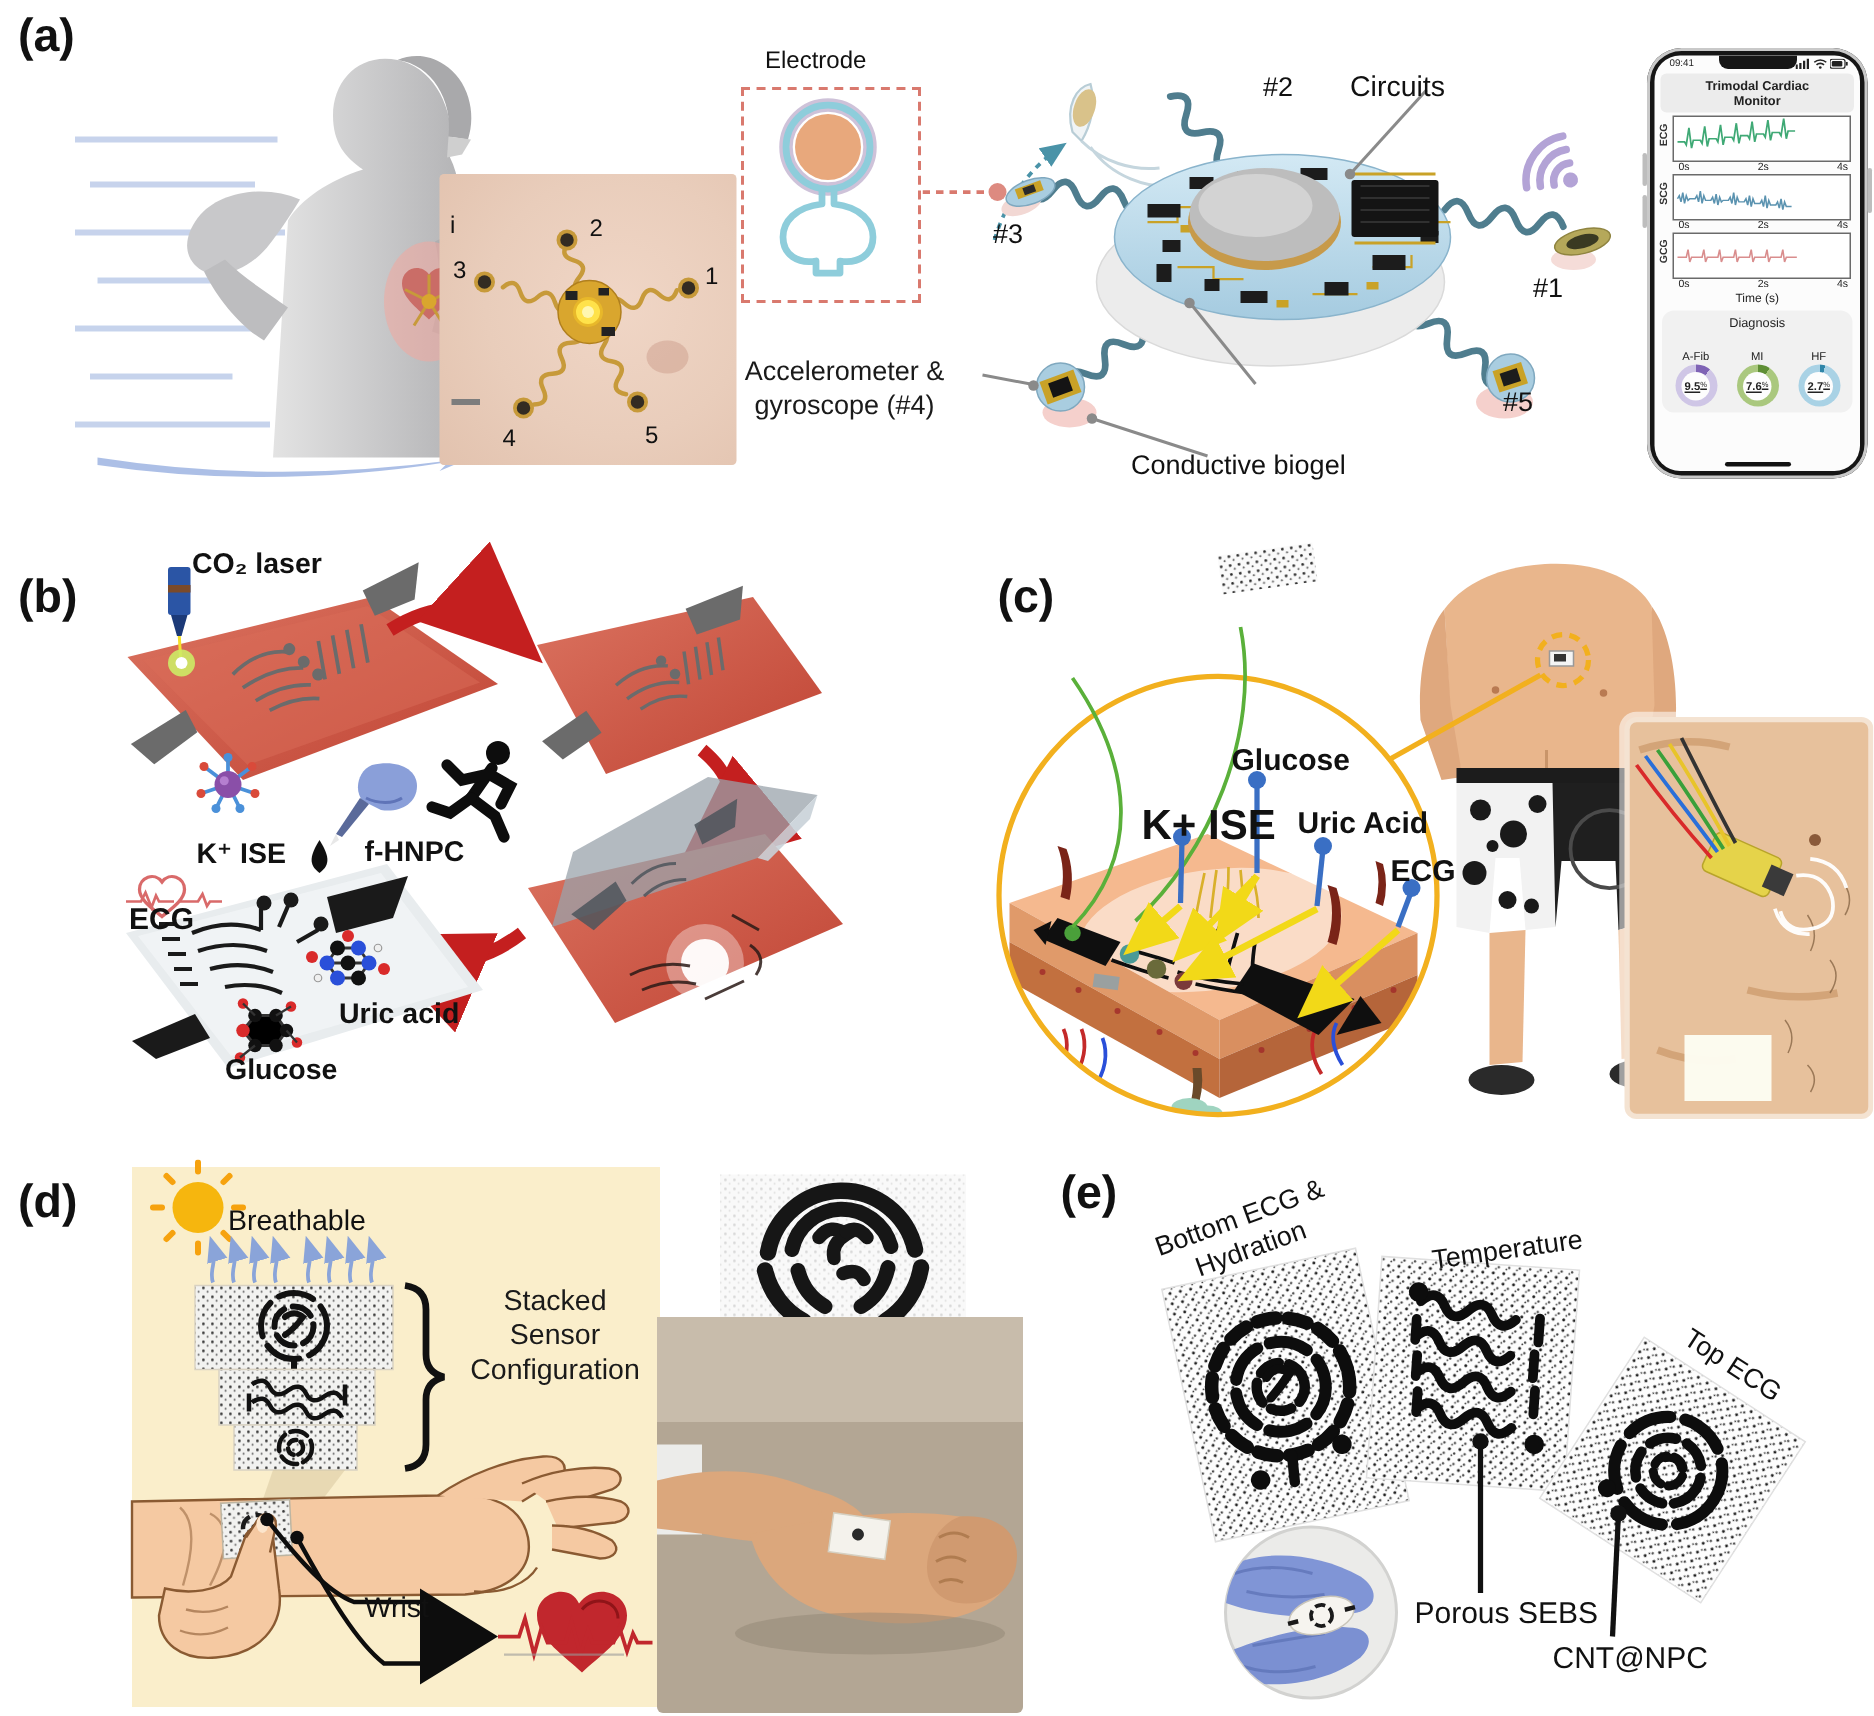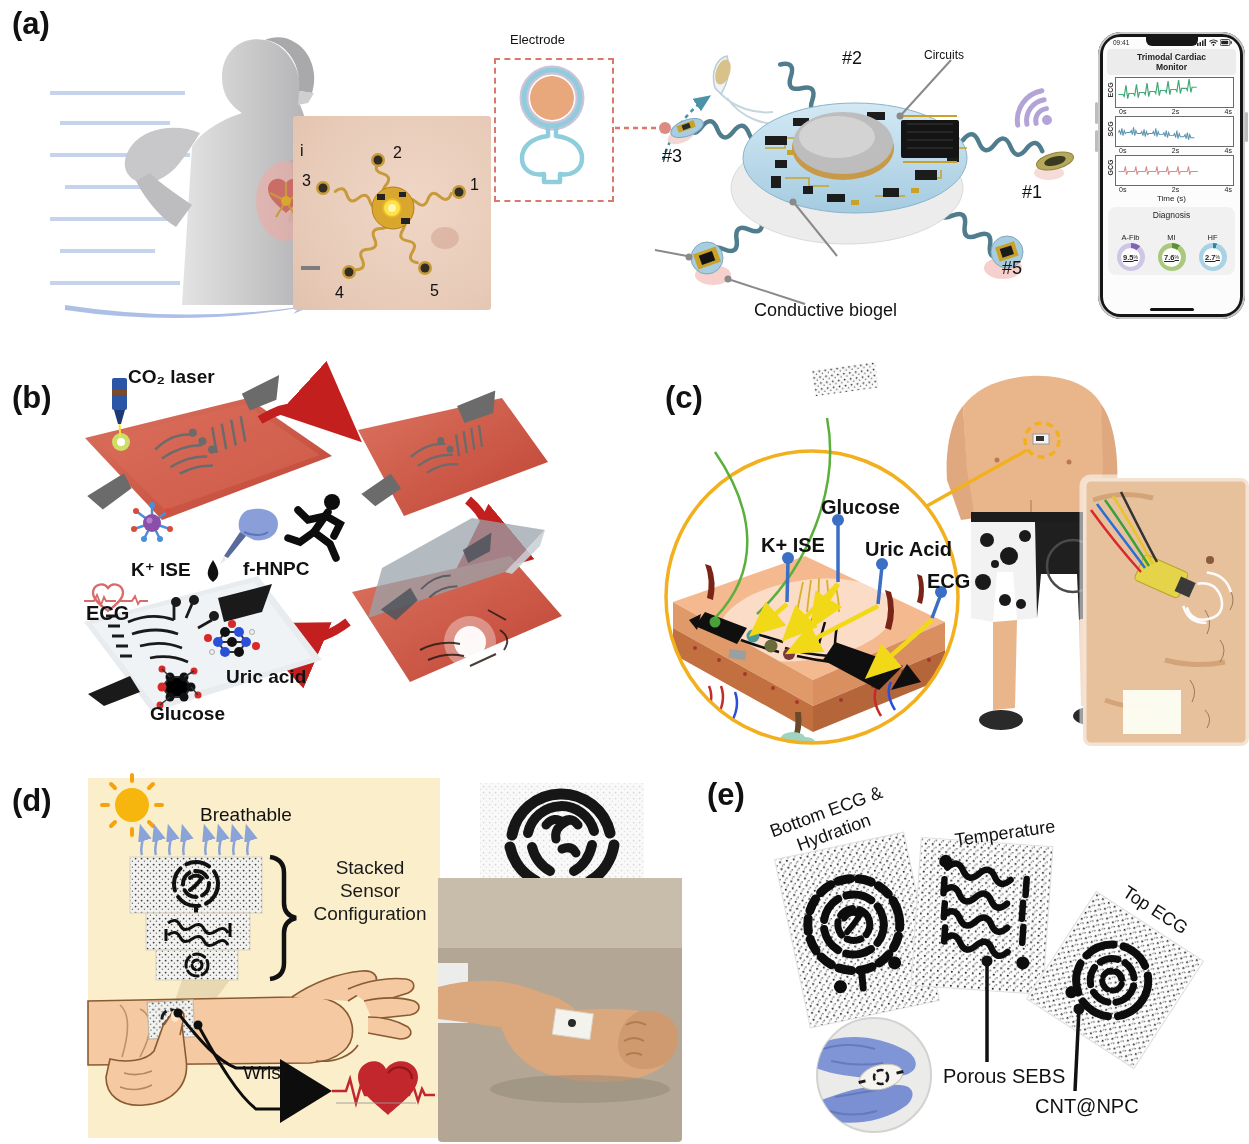--- a/index.html
+++ b/index.html
@@ -136,21 +136,21 @@
       </svg>
       <span class="num" style="left:7px;top:26px;">i</span>
       <span class="num" style="left:100px;top:28px;">2</span>
       <span class="num" style="left:9px;top:56px;">3</span>
       <span class="num" style="left:177px;top:60px;">1</span>
       <span class="num" style="left:42px;top:168px;">4</span>
       <span class="num" style="left:137px;top:166px;">5</span>
       <div class="abs" id="scalebarA"></div>
     </div>
 
-    <span class="abs lbl" style="left:510px;top:32px;font-size:13px;">Electrode</span>
+    <span class="abs lbl" style="left:510px;top:32px;font-size:16px;">Electrode</span>
     <div class="abs" id="elecBox">
       <svg width="112" height="136" viewBox="0 0 112 136">
         <circle cx="56" cy="38" r="28" fill="none" stroke="#b9a8c9" stroke-width="9" opacity="0.7"></circle>
         <circle cx="56" cy="38" r="28" fill="none" stroke="#8ecddb" stroke-width="4.5"></circle>
         <circle cx="56" cy="38" r="22" fill="#e8a87c"></circle>
         <path d="M52,66 v10 c-18,2 -26,12 -26,22 c0,12 10,18 22,16 v8 h16 v-8 c12,2 22,-4 22,-16 c0,-10 -8,-20 -26,-22 v-10" fill="none" stroke="#8ecddb" stroke-width="4.5" stroke-linejoin="round"></path>
       </svg>
     </div>
 
     <svg class="abs" style="left:615px;top:28px;" width="490" height="305" viewBox="0 0 490 305">
@@ -272,23 +272,27 @@
           <circle cx="178" cy="174" r="3.5" fill="#8a8a8a" stroke="none"></circle>
         <line x1="190" y1="276" x2="116" y2="252"></line>
           <circle cx="113" cy="251" r="3.5" fill="#8a8a8a" stroke="none"></circle>
         <line x1="40" y1="222" x2="72" y2="228"></line>
           <circle cx="74" cy="229" r="3.5" fill="#8a8a8a" stroke="none"></circle>
       </g>
     </svg>
 
     <span class="abs tag" style="left:662px;top:146px;">#3</span>
     <span class="abs tag" style="left:842px;top:48px;">#2</span>
-    <span class="abs lbl" style="left:924px;top:48px;font-size:12px;">Circuits</span>
+    <span class="abs lbl" style="left:900px;top:48px;font-size:19px;">Circuits</span>
     <span class="abs tag" style="left:1022px;top:182px;">#1</span>
     <span class="abs tag" style="left:1002px;top:258px;">#5</span>
+    <div class="abs ctr" style="left:468px;top:236px;width:190px;font-size:18px;line-height:23px;">
+      <div>Accelerometer &amp;</div>
+        <div>gyroscope (#4)</div>
+    </div>
     <span class="abs lbl" style="left:754px;top:300px;font-size:18px;">Conductive biogel</span>
 
     <div class="abs" id="phone">
       <div class="btn" style="left:-3px;top:70px;width:3px;height:22px;"></div>
       <div class="btn" style="left:-3px;top:98px;width:3px;height:22px;"></div>
       <div class="btn" style="right:-3px;top:80px;width:3px;height:30px;"></div>
       <div id="screen">
         <div id="notch"></div>
         <div id="statusRow">
           <span>09:41</span>
@@ -748,21 +752,21 @@
         <g stroke="#f2d918" stroke-width="4.5" fill="none">
           <line x1="193" y1="224" x2="172" y2="258" marker-end="url(#cYel)"></line>
           <line x1="193" y1="224" x2="146" y2="272" marker-end="url(#cYel)"></line>
           <line x1="142" y1="244" x2="114" y2="268" marker-end="url(#cYel)"></line>
           <line x1="233" y1="246" x2="152" y2="288" marker-end="url(#cYel)"></line>
           <line x1="287" y1="260" x2="230" y2="310" marker-end="url(#cYel)"></line>
         </g>
       </g>
     </svg>
     <span class="abs lbl-b" style="left:176px;top:136px;font-size:20px;">Glucose</span>
-    <span class="abs lbl-b" style="left:116px;top:174px;font-size:20px;">K+ ISE</span>
+    <span class="abs lbl-b" style="left:116px;top:174px;font-size:28px;">K+ ISE</span>
     <span class="abs lbl-b" style="left:220px;top:178px;font-size:20px;">Uric Acid</span>
     <span class="abs lbl-b" style="left:282px;top:210px;font-size:20px;">ECG</span>
   </div>
 
   <div class="abs" style="left:0;top:765px;width:700px;height:379px;">
     <span class="abs panel-letter" style="left:12px;top:18px;">(d)</span>
     <svg class="abs" style="left:80px;top:8px;" width="610" height="371" viewBox="0 0 610 371">
       <defs>
         <pattern id="dSpk" patternUnits="userSpaceOnUse" width="6" height="6">
           <rect width="6" height="6" fill="#f2f2f0"></rect>
@@ -887,21 +891,21 @@
         <path d="M420,250 C470,238 520,232 560,238 C592,244 600,268 588,288 C570,310 520,314 478,304 C450,298 428,280 420,250 Z" fill="#dba77c"></path>
         <path d="M560,238 C584,236 598,248 598,264 C598,284 584,296 564,296 C548,296 538,286 538,272 C538,256 548,242 560,238 Z" fill="#d09a70"></path>
         <path d="M546,252 q10,-6 20,0 M544,268 q10,-6 20,0 M546,282 q8,-4 16,0" stroke="#b07c50" stroke-width="2" fill="none"></path>
         <g transform="rotate(8 492 250)">
           <rect x="474" y="238" width="38" height="26" fill="#f4f2ec" stroke="#d5d0c2"></rect>
           <circle cx="492" cy="250" r="4" fill="#2a2a2a"></circle>
         </g>
         <ellipse cx="500" cy="316" rx="90" ry="14" fill="#8f8370" opacity="0.45"></ellipse>
       </g>
     </svg>
-    <span class="abs lbl" style="left:152px;top:39px;font-size:19px;margin-left:48px;">Breathable</span>
+    <span class="abs lbl" style="left:152px;top:39px;font-size:19px;">Breathable</span>
     <div class="abs ctr" style="left:295px;top:91px;width:150px;font-size:19px;line-height:23px;">
       <div>Stacked</div>
         <div>Sensor</div>
         <div>Configuration</div>
     </div>
     <span class="abs lbl" style="left:243px;top:297px;font-size:19px;">Wrist</span>
   </div>
 
   <div class="abs" style="left:695px;top:765px;width:554px;height:379px;">
     <span class="abs panel-letter" style="left:12px;top:12px;">(e)</span>

